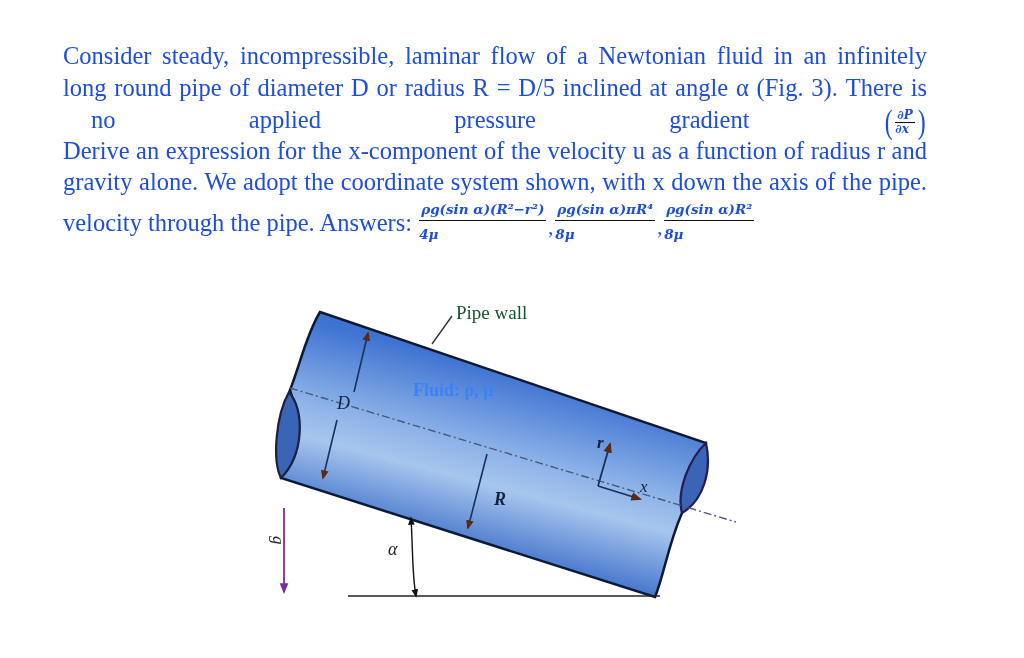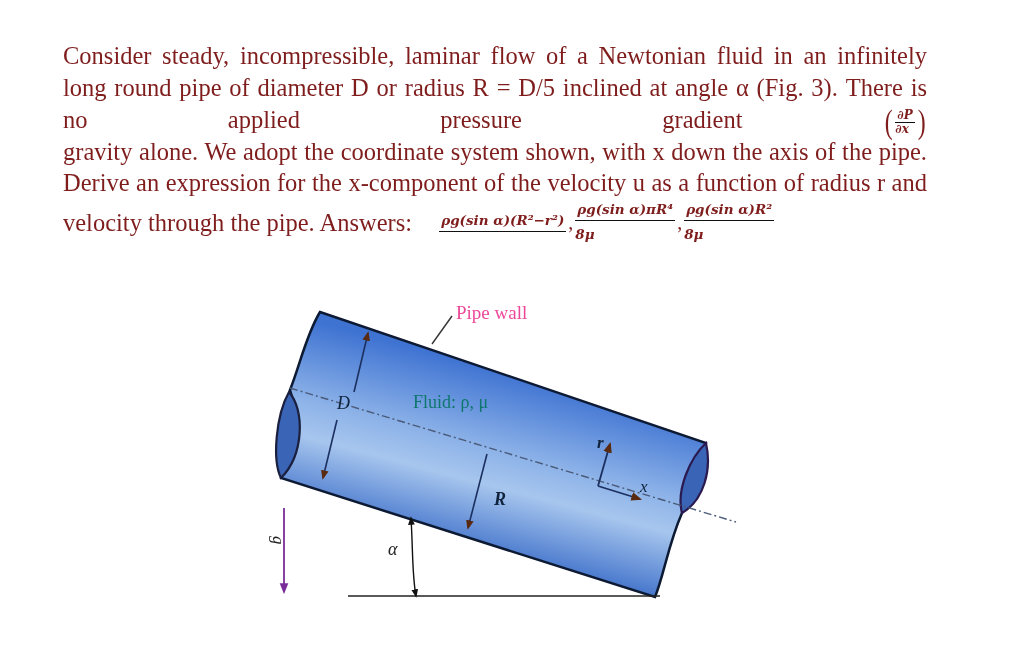--- a/index.html
+++ b/index.html
@@ -1,64 +1,65 @@
 <!DOCTYPE html>
 <html><head>
 <meta charset="utf-8">
 <style>
   html, body { margin: 0; padding: 0; background: #ffffff; }
   body { width: 1024px; height: 658px; position: relative; overflow: hidden; }
   .problem {
     position: absolute; left: 63px; top: 40px; width: 864px;
     font-family: "Liberation Serif", "DejaVu Serif", serif;
-    font-size: 24.5px; color: #7f1d1d; line-height: 32px;
+    font-size: 24.5px; color: #1d4ed8; line-height: 32px;
   }
   .line { display: block; white-space: nowrap; text-align: justify; text-align-last: justify; height: 32px; }
   .line.last { text-align: left; text-align-last: left; }
   .frac {
     display: inline-block; vertical-align: middle; text-align: center;
     font-family: "DejaVu Serif", serif; font-weight: bold; font-style: italic;
     font-size: 13px; line-height: 16px; margin: 0 1px;
   }
   .frac .num { display: block; border-bottom: 1.6px solid #111; padding: 0 2px; }
   .frac .den { display: block; }
   .paren-frac { display: inline-flex; align-items: center; vertical-align: middle; }
   .paren { font-size: 34px; font-weight: 200; line-height: 30px; transform: scaleX(0.7); display: inline-block; }
   .sep { font-size: 20px; vertical-align: -4px; margin: 0 1px; }
-  .ans { display: inline-flex; align-items: center; vertical-align: middle; margin-left: 20px; position: relative; top: -4px; }
+  .ans { display: inline-flex; align-items: flex-end; vertical-align: middle; margin-left: 0; position: relative; top: -4px; }
   .ans .frac { font-size: 13.5px; line-height: 18px; }
   .ans .frac .num { padding: 0 2px 2px 2px; }
   .ans .frac .den { padding-top: 4px; }
   svg.figure { position: absolute; left: 0; top: 0; }
   .fig-label { position: absolute; font-family: "Liberation Serif", "DejaVu Serif", serif; color: #10233d; }
 </style>
 </head>
 <body>
 
 <div class="problem">
   <span class="line">Consider steady, incompressible, laminar flow of a Newtonian fluid in an infinitely</span>
   <span class="line">long round pipe of diameter D or radius R = D/5 inclined at angle α (Fig. 3). There is</span>
-  <span class="line" style="text-align:justify;text-align-last:justify;">
+  <span class="line" style="text-align:justify;text-align-last:justify;margin-left:28px;">
     <span>no applied pressure gradient</span>
     <span class="paren-frac">
       <span class="paren">(</span>
       <span class="frac" style="font-size:12px;line-height:13px;">
         <span class="num" style="border-bottom-width:1.2px;">∂P</span>
         <span class="den">∂x</span>
       </span>
       <span class="paren">)</span>
     </span>
   </span>
+  <span class="line" style="height:30px;line-height:30px;">Derive an expression for the x-component of the velocity u as a function of radius r and</span>
   <span class="line">gravity alone. We adopt the coordinate system shown, with x down the axis of the pipe.</span>
-  <span class="line" style="height:30px;line-height:30px;">Derive an expression for the x-component of the velocity u as a function of radius r and</span>
   <span class="line last" style="margin-top:6px;">
     <span>velocity through the pipe. Answers:</span>
     <span class="ans">
       <span class="frac">
         <span class="num">ρg(sin α)(R²−r²)</span>
+        <span class="den">4μ</span>
       </span>
       <span class="sep">,</span>
       <span class="frac">
         <span class="num">ρg(sin α)πR⁴</span>
         <span class="den">8μ</span>
       </span>
       <span class="sep">,</span>
       <span class="frac">
         <span class="num">ρg(sin α)R²</span>
         <span class="den">8μ</span>
@@ -115,20 +116,20 @@
   <line x1="598" y1="486" x2="610" y2="444" stroke="#1c3060" stroke-width="1.8" marker-end="url(#arrBrown)"></line>
   <line x1="598" y1="486" x2="640" y2="499" stroke="#1c3060" stroke-width="1.8" marker-end="url(#arrBrown)"></line>
 
   <line x1="348" y1="596" x2="660" y2="596" stroke="#222" stroke-width="1.6"></line>
 
   <path d="M416,596 C412,575 413,550 411,518" stroke="#111" stroke-width="1.4" fill="none" marker-start="url(#arrBlack)" marker-end="url(#arrBlack)"></path>
 
   <line x1="284" y1="508" x2="284" y2="592" stroke="#7a2d9a" stroke-width="1.8" marker-end="url(#arrPurple)"></line>
 </svg>
 
-<div class="fig-label" style="left:456px;top:302px;font-size:19px;color:#ec4899;">Pipe wall</div>
-<div class="fig-label" style="left:413px;top:392px;font-size:18px;font-weight:normal;color:#0f766e;">Fluid: ρ, μ</div>
+<div class="fig-label" style="left:456px;top:302px;font-size:19px;color:#14532d;">Pipe wall</div>
+<div class="fig-label" style="left:413px;top:380px;font-size:18px;font-weight:bold;color:#3b82f6;">Fluid: ρ, μ</div>
 <div class="fig-label" style="left:337px;top:393px;font-size:18px;font-style:italic;">D</div>
 <div class="fig-label" style="left:494px;top:489px;font-size:18px;font-style:italic;font-weight:bold;">R</div>
 <div class="fig-label" style="left:597px;top:433px;font-size:17px;font-style:italic;font-weight:bold;">r</div>
 <div class="fig-label" style="left:640px;top:477px;font-size:17px;font-style:italic;">x</div>
 <div class="fig-label" style="left:388px;top:539px;font-size:18px;font-style:italic;color:#222;">α</div>
 <div class="fig-label" style="left:288px;top:536px;font-size:17px;font-style:italic;color:#222;transform:rotate(90deg);transform-origin:left top;">g⃗</div>
 
 </body></html>

